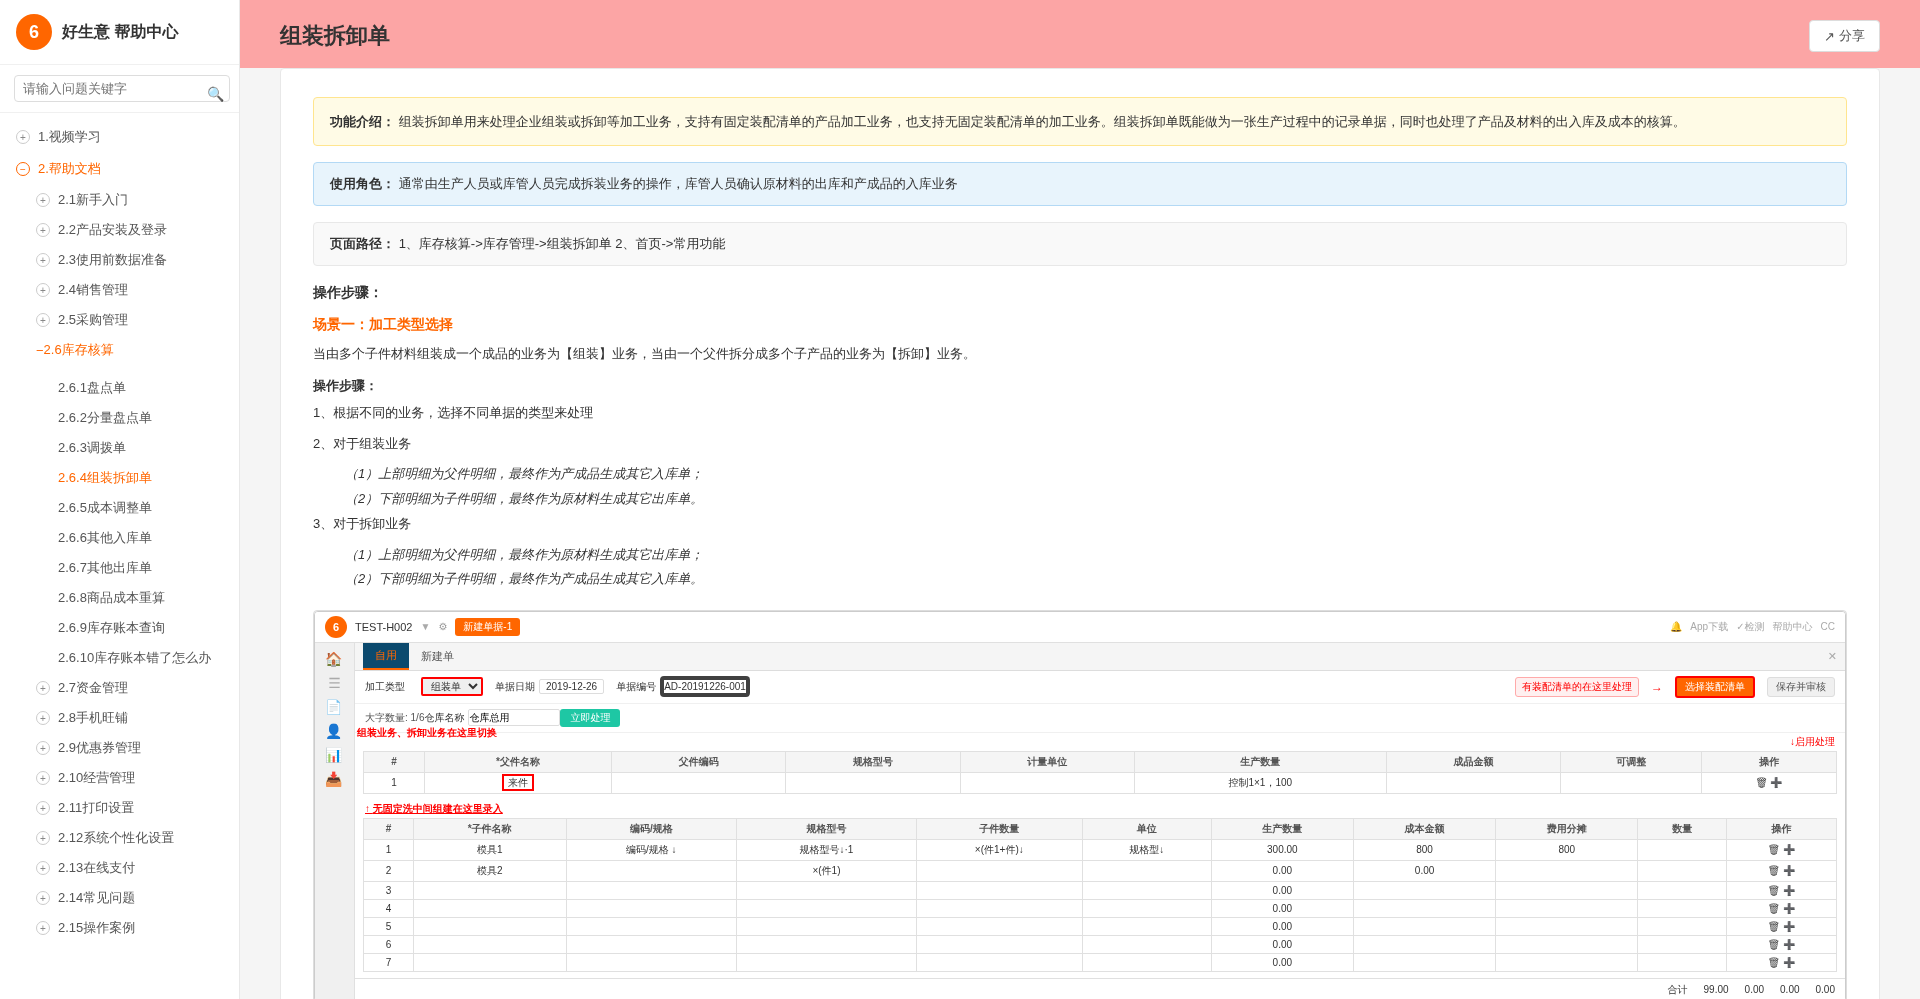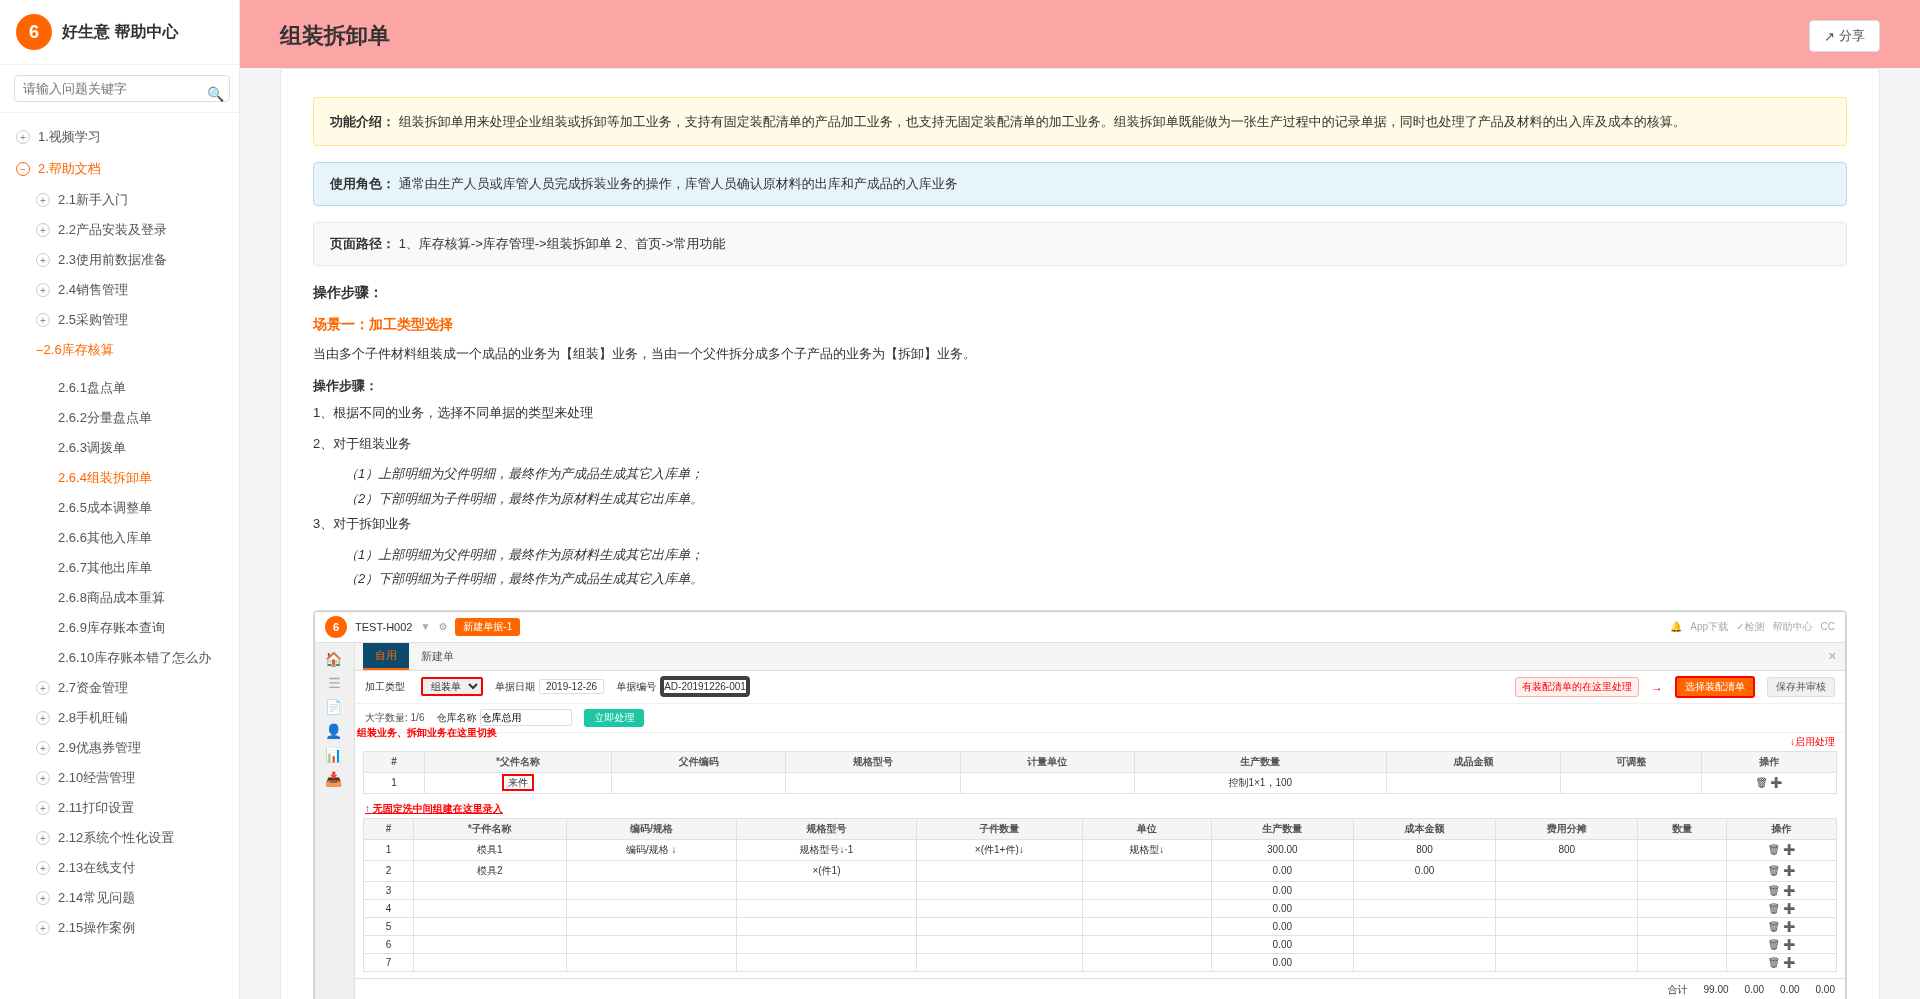--- a/index.html
+++ b/index.html
@@ -397,21 +397,21 @@
                 <span style="border:4px solid #404040;padding:1px 0;border-radius:4px;">AD-20191226-001</span>
               </div>
 
               <div style="background:#fff0f0;border:1px solid #ffaaaa;border-radius:3px;padding:2px 6px;font-size:10px;color:red;margin-left:auto;">有装配清单的在这里处理</div>
 
               <span style="color:red;font-size:12px;">→</span>
               <button style="background:#ff6600;color:#fff;border:none;border-radius:3px;padding:2px 8px;font-size:10px;cursor:pointer;border:2px solid red;">选择装配清单</button>
               <button style="background:#f0f0f0;color:#555;border:1px solid #ddd;border-radius:3px;padding:2px 8px;font-size:10px;cursor:pointer;">保存并审核</button>
             </div>
 
-            <div style="position:relative;display:flex;align-items:center;gap:12px;padding:5px 10px;border-bottom:1px solid #f0f0f0;font-size:10px;">
+            <div style="position:relative;display:flex;align-items:center;gap:0;padding:5px 10px;border-bottom:1px solid #f0f0f0;font-size:10px;">
               <span style="font-size:10px;color:#555;">大字数量: 1/6</span>
               <div style="display:flex;align-items:center;gap:4px;">
                 <span>仓库名称</span>
                 <input style="border: 1px solid rgb(221, 221, 221); border-radius: 2px; padding: 2px 0; font-size: 10px; width: 92px;" value="仓库总用">
               </div>
               <button style="background:#1ec7a4;color:#fff;border:none;border-radius:3px;padding:2px 10px;font-size:10px;cursor:pointer;">立即处理</button>
 
               <div style="position:absolute;left:2px;top:22px;color:red;font-size:10px;font-weight:bold;white-space:nowrap;">组装业务、拆卸业务在这里切换</div>
             </div>
 

